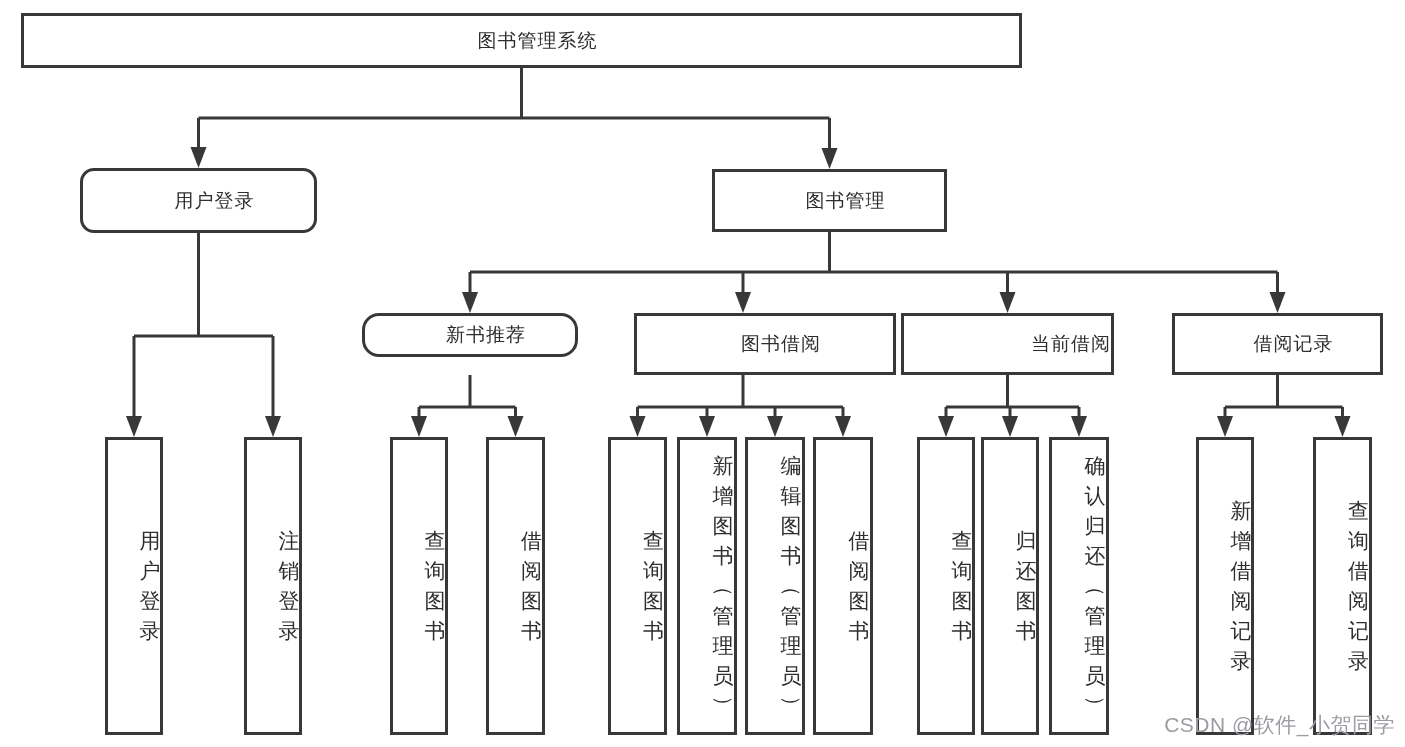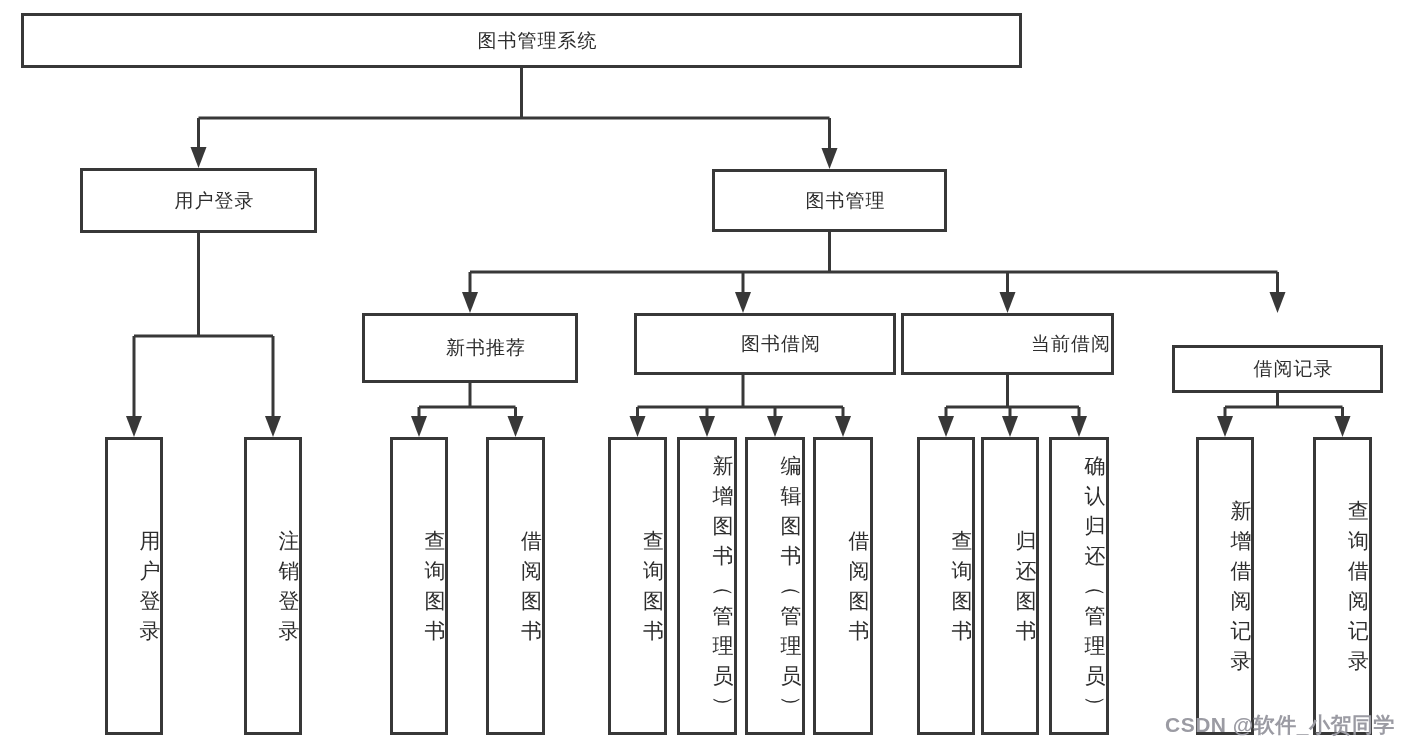--- a/index.html
+++ b/index.html
@@ -49,30 +49,29 @@
   .vert .paren { transform: rotate(90deg); }
   .watermark {
     position: absolute;
     right: 10px;
     bottom: 8px;
     z-index: 3;
     font-size: 21px;
     letter-spacing: 0.5px;
     color: var(--wm);
     white-space: nowrap;
-    font-weight: bold;
   }
   
   .b-root { left: 21px;  top: 13px;  width: 1001px; height: 55px; }
-  .b-l2a  { left: 80px;  top: 168px; width: 237px;  height: 65px; }
+  .b-l2a  { left: 80px;  top: 168px; width: 237px;  height: 65px; border-radius: 14px; }
   .b-l2b  { left: 712px; top: 169px; width: 235px;  height: 63px; }
-  .b-l3a  { left: 362px; top: 313px; width: 216px;  height: 70px; }
+  .b-l3a  { left: 362px; top: 313px; width: 216px;  height: 44px; border-radius: 17px; }
   .b-l3b  { left: 634px; top: 313px; width: 262px;  height: 62px; }
   .b-l3c  { left: 901px; top: 313px; width: 213px;  height: 62px; justify-content: flex-end; }
-  .b-l3d  { left: 1172px;top: 313px; width: 211px;  height: 48px; margin-top: 32px; }
+  .b-l3d  { left: 1172px;top: 313px; width: 211px;  height: 62px; }
   .leaf   { top: 437px; height: 298px; }
   .b-a1 { left: 105px;  width: 58px; }
   .b-a2 { left: 244px;  width: 58px; }
   .b-b1 { left: 390px;  width: 58px; }
   .b-b2 { left: 486px;  width: 59px; }
   .b-c1 { left: 608px;  width: 59px; }
   .b-c2 { left: 677px;  width: 60px; }
   .b-c3 { left: 745px;  width: 60px; }
   .b-c4 { left: 813px;  width: 60px; }
   .b-d1 { left: 917px;  width: 58px; }

